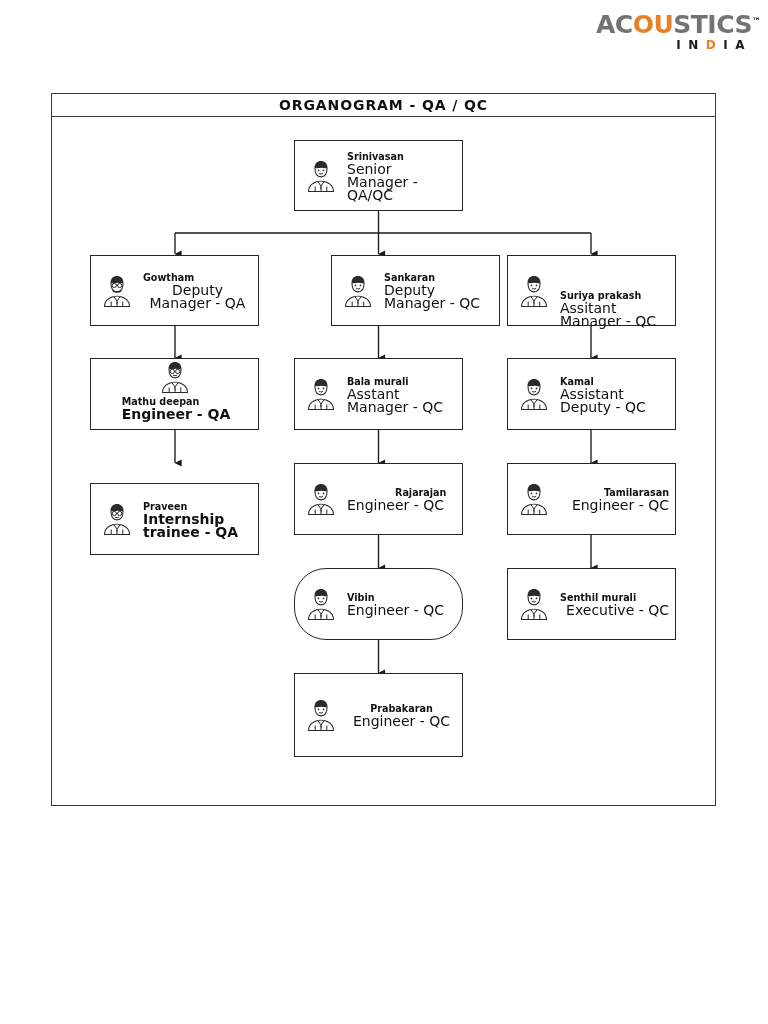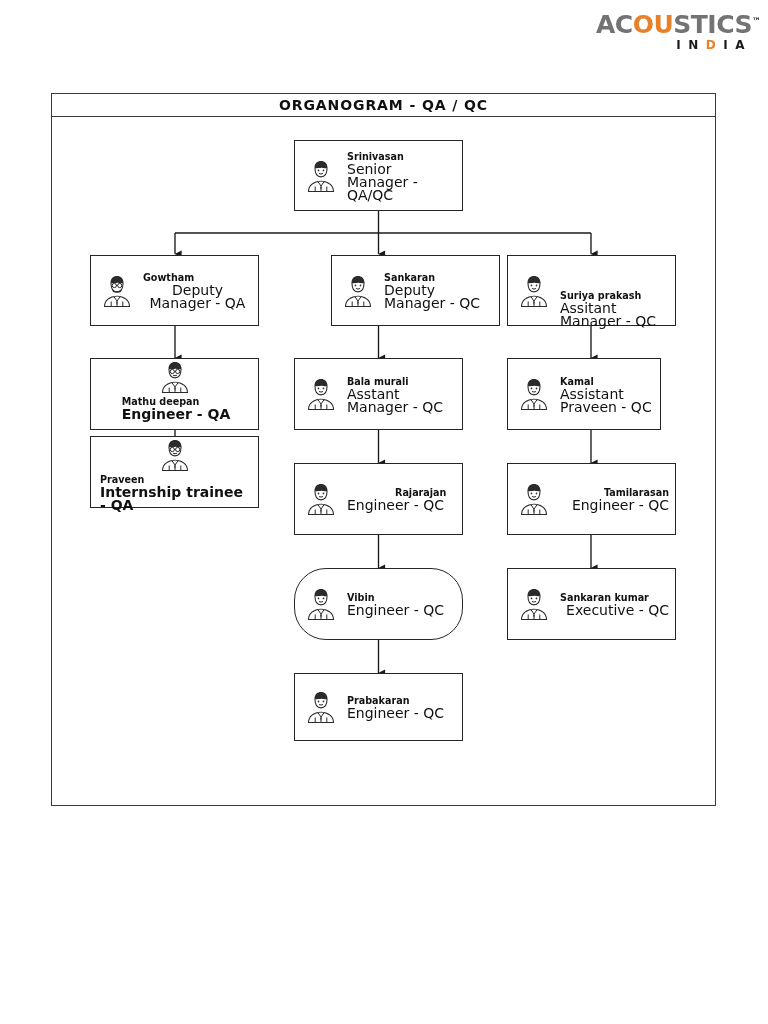--- a/index.html
+++ b/index.html
@@ -289,41 +289,41 @@
       <path d="M16.1 28.2h1.8l-.5 5h-0.8z" fill="#2b2b2b"></path>
       <path d="M11.2 28.5v5M22.8 28.5v5" stroke="#2b2b2b" stroke-width="1"></path>
     </svg>
   </span>
   <span class="ntext">
     <span class="nname" style="display: block;">Bala murali</span>
     <span class="nrole" style="display: block;">Asstant Manager - QC</span>
   </span>
 </div>
 
-<div class="node" style="left:507px; top:358px; width:154px; height:72px;">
+<div class="node" style="left:507px; top:358px; width:169px; height:72px;">
   <span class="avatar">
     <svg viewBox="0 0 34 36" width="34" height="36" xmlns="http://www.w3.org/2000/svg">
       <path d="M10.5 9.5c0-4 2.8-6.6 6.5-6.6s6.5 2.6 6.5 6.6c0 .8-.2 1.4-.6 1.8-1 .3-2.6-.9-4.2-1.3-2.2-.5-5.1.6-7 1.4-.8-.3-1.2-1.1-1.2-1.9z" fill="#2b2b2b"></path>
       <path d="M11 10.3c0 5 2.1 8.6 6 8.6s6-3.6 6-8.6" fill="#fff" stroke="#2b2b2b" stroke-width="1.1"></path>
       <circle cx="14.5" cy="12.4" r="0.85" fill="#2b2b2b"></circle>
       <circle cx="19.5" cy="12.4" r="0.85" fill="#2b2b2b"></circle>
       <path d="M15.3 15.6c.9.6 2.5.6 3.4 0" stroke="#2b2b2b" stroke-width="1" stroke-linecap="round" fill="none"></path>
       <path d="M4.5 33.5c0-6.2 5.2-10.2 12.5-10.2s12.5 4 12.5 10.2z" fill="#fff" stroke="#2b2b2b" stroke-width="1.1"></path>
       <path d="M14 23.8 L17 28 L20 23.8" fill="#fff" stroke="#2b2b2b" stroke-width="1"></path>
       <path d="M16.1 28.2h1.8l-.5 5h-0.8z" fill="#2b2b2b"></path>
       <path d="M11.2 28.5v5M22.8 28.5v5" stroke="#2b2b2b" stroke-width="1"></path>
     </svg>
   </span>
   <span class="ntext">
     <span class="nname" style="display: block;">Kamal</span>
-    <span class="nrole" style="display: block;">Assistant Praveen - QC</span>
-  </span>
-</div>
-
-<div class="node bold-role" style="left:90px; top:436px; width:169px; height:72px;flex-direction:column;">
+    <span class="nrole" style="display: block;">Assistant Deputy - QC</span>
+  </span>
+</div>
+
+<div class="node bold-role" style="left:90px; top:483px; width:169px; height:72px;">
   <span class="avatar">
     <svg viewBox="0 0 34 36" width="34" height="36" xmlns="http://www.w3.org/2000/svg">
       <path d="M10.5 9.5c0-4 2.8-6.6 6.5-6.6s6.5 2.6 6.5 6.6c0 .8-.2 1.4-.6 1.8-1 .3-2.6-.9-4.2-1.3-2.2-.5-5.1.6-7 1.4-.8-.3-1.2-1.1-1.2-1.9z" fill="#2b2b2b"></path>
       <path d="M11 10.3c0 5 2.1 8.6 6 8.6s6-3.6 6-8.6" fill="#fff" stroke="#2b2b2b" stroke-width="1.1"></path>
       <circle cx="14.3" cy="12.5" r="2.1" fill="none" stroke="#2b2b2b" stroke-width="1"></circle>
       <circle cx="19.7" cy="12.5" r="2.1" fill="none" stroke="#2b2b2b" stroke-width="1"></circle>
       <path d="M16.4 12.5h1.2" stroke="#2b2b2b" stroke-width="1"></path>
       <path d="M15.3 16.3c.9.6 2.5.6 3.4 0" stroke="#2b2b2b" stroke-width="1" stroke-linecap="round" fill="none"></path>
       <path d="M4.5 33.5c0-6.2 5.2-10.2 12.5-10.2s12.5 4 12.5 10.2z" fill="#fff" stroke="#2b2b2b" stroke-width="1.1"></path>
       <path d="M14 23.8 L17 28 L20 23.8" fill="#fff" stroke="#2b2b2b" stroke-width="1"></path>
@@ -405,26 +405,26 @@
       <circle cx="14.5" cy="12.4" r="0.85" fill="#2b2b2b"></circle>
       <circle cx="19.5" cy="12.4" r="0.85" fill="#2b2b2b"></circle>
       <path d="M15.3 15.6c.9.6 2.5.6 3.4 0" stroke="#2b2b2b" stroke-width="1" stroke-linecap="round" fill="none"></path>
       <path d="M4.5 33.5c0-6.2 5.2-10.2 12.5-10.2s12.5 4 12.5 10.2z" fill="#fff" stroke="#2b2b2b" stroke-width="1.1"></path>
       <path d="M14 23.8 L17 28 L20 23.8" fill="#fff" stroke="#2b2b2b" stroke-width="1"></path>
       <path d="M16.1 28.2h1.8l-.5 5h-0.8z" fill="#2b2b2b"></path>
       <path d="M11.2 28.5v5M22.8 28.5v5" stroke="#2b2b2b" stroke-width="1"></path>
     </svg>
   </span>
   <span class="ntext">
-    <span class="nname" style="display: block;">Sankaran kumar</span>
+    <span class="nname" style="display: block;">Senthil murali</span>
     <span class="nrole" style="display: block; text-align: right;">Executive - QC</span>
   </span>
 </div>
 
-<div class="node" style="left:294px; top:673px; width:169px; height:68px;">
+<div class="node" style="left:294px; top:673px; width:169px; height:84px;text-align:center;">
   <span class="avatar">
     <svg viewBox="0 0 34 36" width="34" height="36" xmlns="http://www.w3.org/2000/svg">
       <path d="M10.5 9.5c0-4 2.8-6.6 6.5-6.6s6.5 2.6 6.5 6.6c0 .8-.2 1.4-.6 1.8-1 .3-2.6-.9-4.2-1.3-2.2-.5-5.1.6-7 1.4-.8-.3-1.2-1.1-1.2-1.9z" fill="#2b2b2b"></path>
       <path d="M11 10.3c0 5 2.1 8.6 6 8.6s6-3.6 6-8.6" fill="#fff" stroke="#2b2b2b" stroke-width="1.1"></path>
       <circle cx="14.5" cy="12.4" r="0.85" fill="#2b2b2b"></circle>
       <circle cx="19.5" cy="12.4" r="0.85" fill="#2b2b2b"></circle>
       <path d="M15.3 15.6c.9.6 2.5.6 3.4 0" stroke="#2b2b2b" stroke-width="1" stroke-linecap="round" fill="none"></path>
       <path d="M4.5 33.5c0-6.2 5.2-10.2 12.5-10.2s12.5 4 12.5 10.2z" fill="#fff" stroke="#2b2b2b" stroke-width="1.1"></path>
       <path d="M14 23.8 L17 28 L20 23.8" fill="#fff" stroke="#2b2b2b" stroke-width="1"></path>
       <path d="M16.1 28.2h1.8l-.5 5h-0.8z" fill="#2b2b2b"></path>

